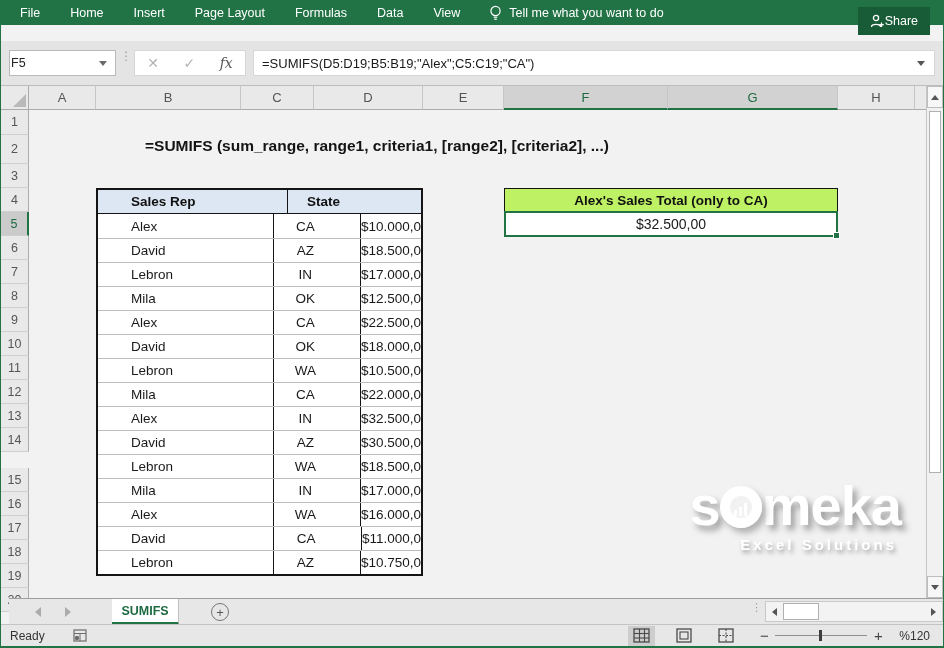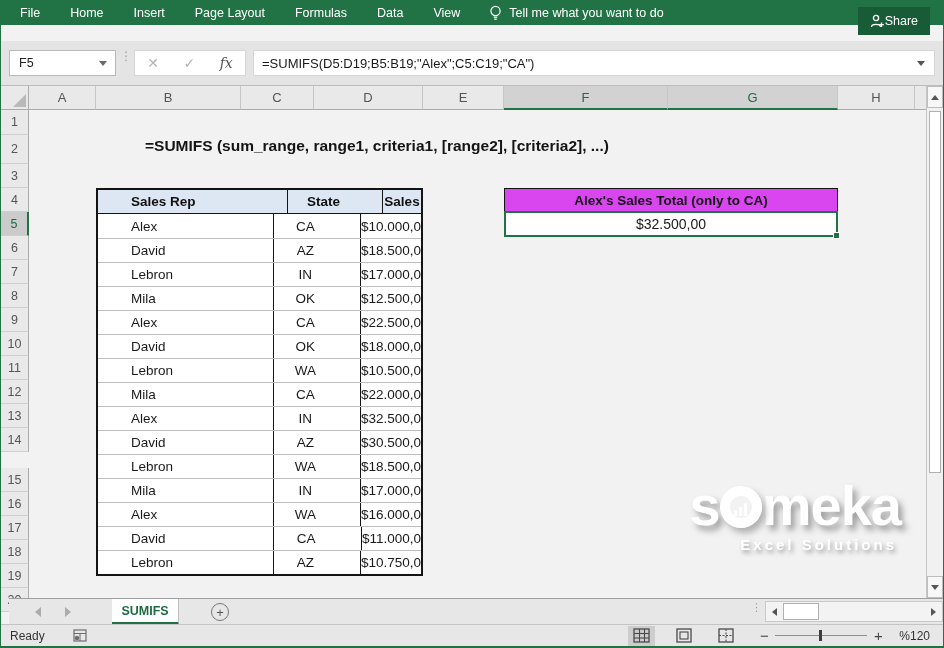--- a/index.html
+++ b/index.html
@@ -13,21 +13,21 @@
   .rtab { padding:0 15px; font-size:12.5px; line-height:40px; cursor:default; white-space:nowrap; }
   .tellme { display:flex; align-items:center; gap:7px; margin-left:14px; font-size:12.5px; }
   .share-btn { position:absolute; right:13px; top:6px; height:28px; padding:0 12px;
                background:#185c37; display:flex; align-items:center; font-size:12.5px; }
 
   
   .fbar { position:absolute; left:0; top:40px; right:0; height:45px; background:#e4e4e4;
           border-bottom:1px solid #bdbdbd; }
   .namebox { position:absolute; left:8px; top:9px; width:107px; height:26px; background:#fff;
              border:1px solid #b9b9b9; display:flex; align-items:center; font-size:12.5px; color:#222; }
-  .namebox .val { flex:1; padding-left:9px; }
+  .namebox .val { flex:1; padding-left:1px; }
   .tri-down { width:0; height:0; border-left:4px solid transparent; border-right:4px solid transparent;
               border-top:5px solid #6a6a6a; margin-right:8px; }
   .dots { position:absolute; left:119px; top:12px; color:#9a9a9a; font-size:12px; letter-spacing:0;
           line-height:6px; text-align:center; width:8px; }
   .fbtns { position:absolute; left:133px; top:9px; width:112px; height:26px; background:#fff;
            border:1px solid #d6d6d6; display:flex; align-items:center; justify-content:space-around; }
   .fbtn-x, .fbtn-ok { color:#b3b3b3; font-size:14px; }
   .fbtn-fx { font-family:"DejaVu Serif", serif; font-style:italic; font-size:14px; color:#555; }
   .finput { position:absolute; left:252px; top:9px; right:8px; height:26px; background:#fff;
             border:1px solid #d6d6d6; display:flex; align-items:center; font-size:13px; color:#1a1a1a; }
@@ -60,21 +60,21 @@
   .trow .c1 { width:143px; padding-left:10px; }
   .trow .c2 { width:72px; justify-content:center; border-left:1.5px solid #141414; }
   .trow .c3 { flex:1; justify-content:center; border-left:1.5px solid #141414; }
   .thead-row { background:#dde7f3; font-weight:bold; font-size:13.5px; color:#111;
                border-bottom:1.5px solid #141414; }
   .tbody .trow { font-size:13.5px; color:#1a1a1a; }
   .tbody .trow + .trow { border-top:1px solid #bdbdbd; }
 
   
   .sumbox { position:absolute; left:503px; top:102px; width:334px; }
-  .sum-head { height:24px; background:#d946ef; border:1.5px solid #141414; display:flex;
+  .sum-head { height:24px; background:#bef264; border:1.5px solid #141414; display:flex;
               align-items:center; justify-content:center; font-weight:bold; font-size:13.5px; color:#111; }
   .sum-val { height:26px; margin-top:-1px; background:#fff; border:2.5px solid #217346; display:flex;
              align-items:center; justify-content:center; font-size:14px; color:#1a1a1a; position:relative; }
   .fillhandle { position:absolute; right:-4px; bottom:-4px; width:7px; height:7px; background:#217346;
                 border:1px solid #fff; }
 
   
   .watermark { position:absolute; right:42px; top:392px; text-align:right; color:#fff; }
   .wm-brand { font-size:56px; font-weight:bold; line-height:1; letter-spacing:-1px;
               text-shadow:4px 5px 6px rgba(100,100,100,.6); }
@@ -224,21 +224,20 @@
         <div class="rowh" style="height: 24px;">19</div>
         <div class="rowh" style="height: 24px;">20</div>
       </div>
 
     <div class="title-cell">=SUMIFS (sum_range, range1, criteria1, [range2], [criteria2], ...)</div>
 
     <div class="xtable">
       <div class="trow thead-row">
           <div class="c1">Sales Rep</div>
           <div class="c2">State</div>
-          <div class="c3">Sales</div>
         </div>
       <div class="tbody">
           <div class="trow">
             <div class="c1">Alex</div>
             <div class="c2">CA</div>
             <div class="c3">$10.000,0</div>
           </div>
           <div class="trow">
             <div class="c1">David</div>
             <div class="c2">AZ</div>

